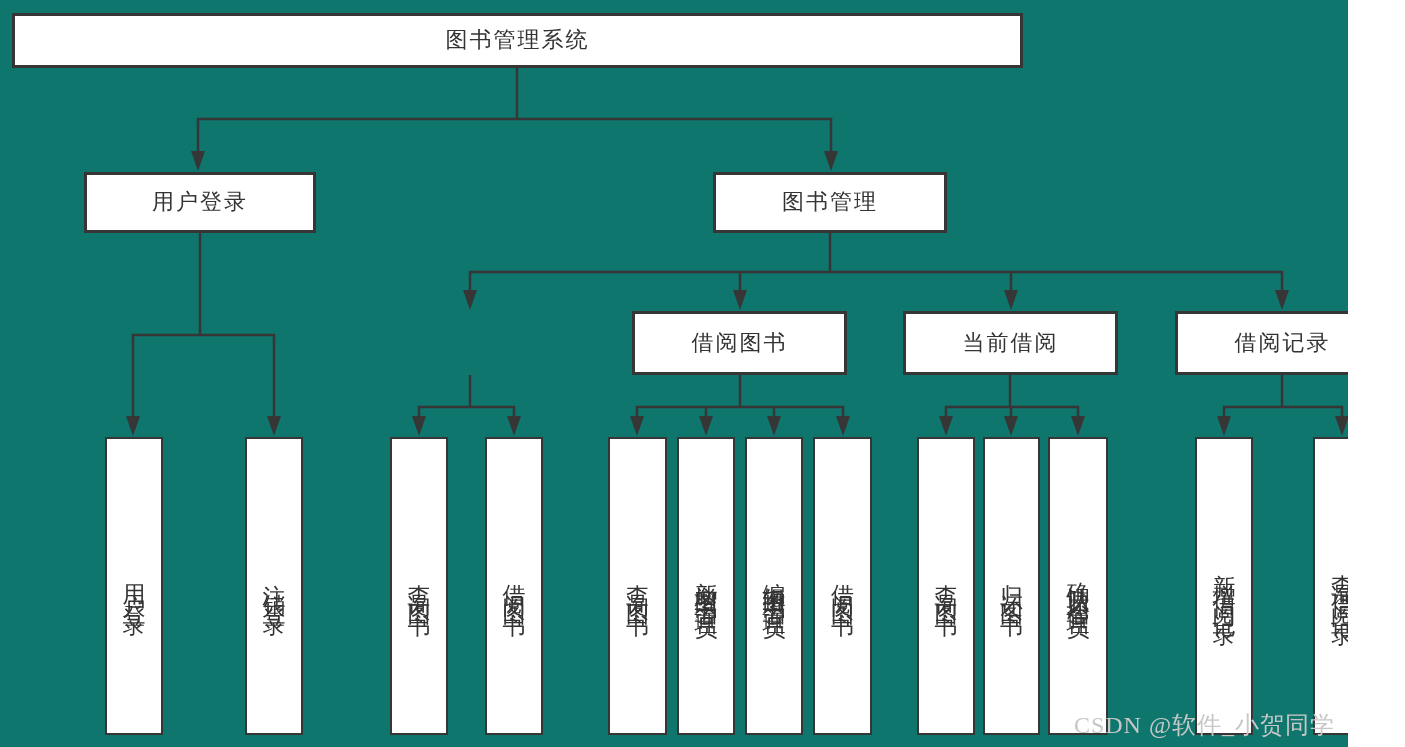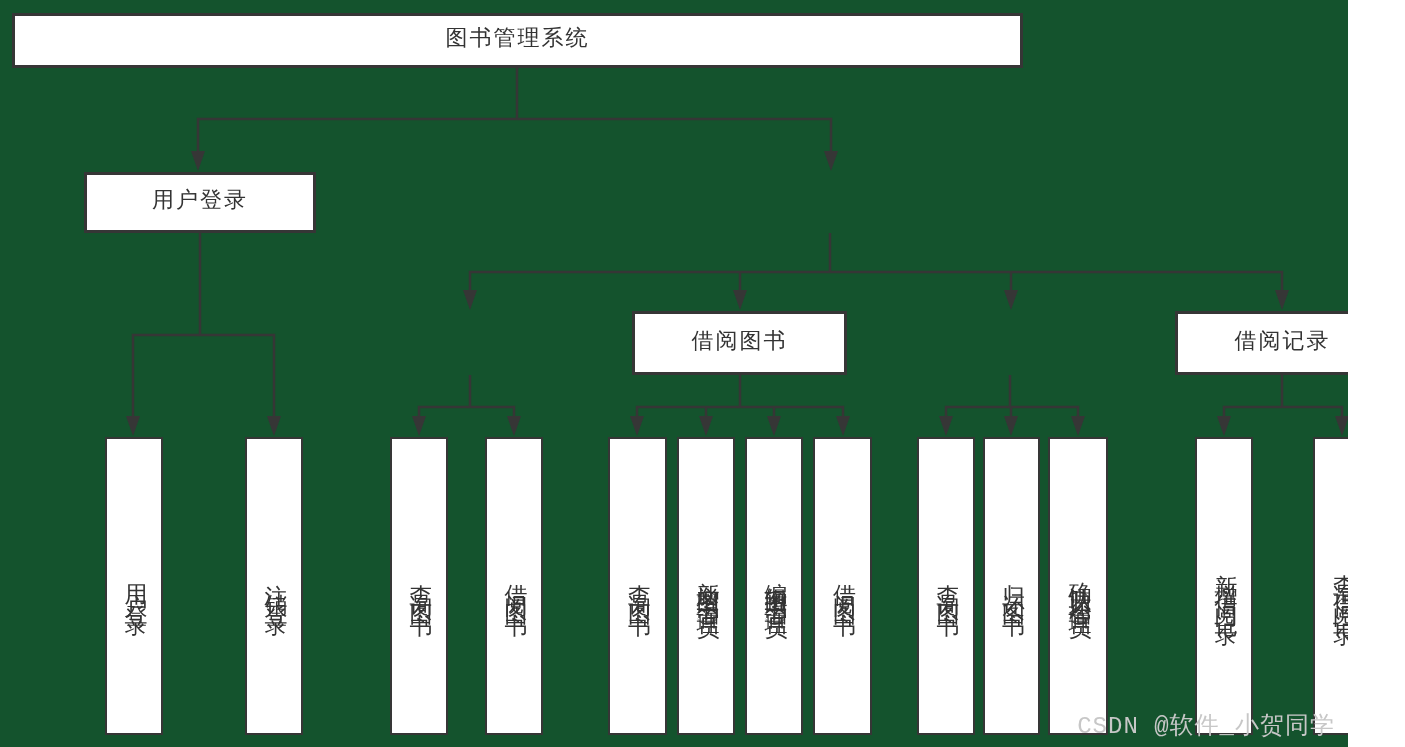--- a/index.html
+++ b/index.html
@@ -1,18 +1,18 @@
 <!DOCTYPE html>
 <html><head>
 <meta charset="utf-8">
 <style>
   html,body{margin:0;padding:0;background:#ffffff;}
   .stage{
-    position:relative;width:1348px;height:747px;background:#14532d;overflow:hidden;
-    font-family:Liberation Mono, monospace;color:#333333;
+    position:relative;width:1348px;height:747px;background:#0f766e;overflow:hidden;
+    font-family:Liberation Serif, serif;color:#333333;
   }
   .connectors{position:absolute;left:0;top:0;width:1405px;height:747px;}
   .box{
     position:absolute;background:#ffffff;border:3px solid #363636;box-sizing:border-box;
     display:flex;align-items:center;justify-content:center;text-align:center;
   }
   .hbox{font-size:22px;letter-spacing:2px;line-height:1.2;}
   .vbox{
     border-width:2.5px;
     writing-mode:vertical-rl;text-orientation:mixed;
@@ -70,23 +70,29 @@
     </g>
   </svg>
 
   <div class="box hbox" style="left:12px;top:13px;width:1011px;height:55px;">
     <span class="lbl">图书管理系统</span>
   </div>
 
   <div class="box hbox" style="left:84px;top:172px;width:232px;height:61px;">
     <span class="lbl">用户登录</span>
   </div>
+  <div class="box hbox" style="left:713px;top:172px;width:234px;height:61px;">
+    <span class="lbl">图书管理</span>
+  </div>
 
   <div class="box hbox" style="left:632px;top:311px;width:215px;height:64px;">
     <span class="lbl">借阅图书</span>
+  </div>
+  <div class="box hbox" style="left:903px;top:311px;width:215px;height:64px;">
+    <span class="lbl">当前借阅</span>
   </div>
   <div class="box hbox" style="left:1175px;top:311px;width:215px;height:64px;">
     <span class="lbl">借阅记录</span>
   </div>
 
   <div class="box vbox" style="left:105px;top:437px;width:58px;height:298px;">
     <span class="lbl">用户登录</span>
   </div>
   <div class="box vbox" style="left:245px;top:437px;width:58px;height:298px;">
     <span class="lbl">注销登录</span>

